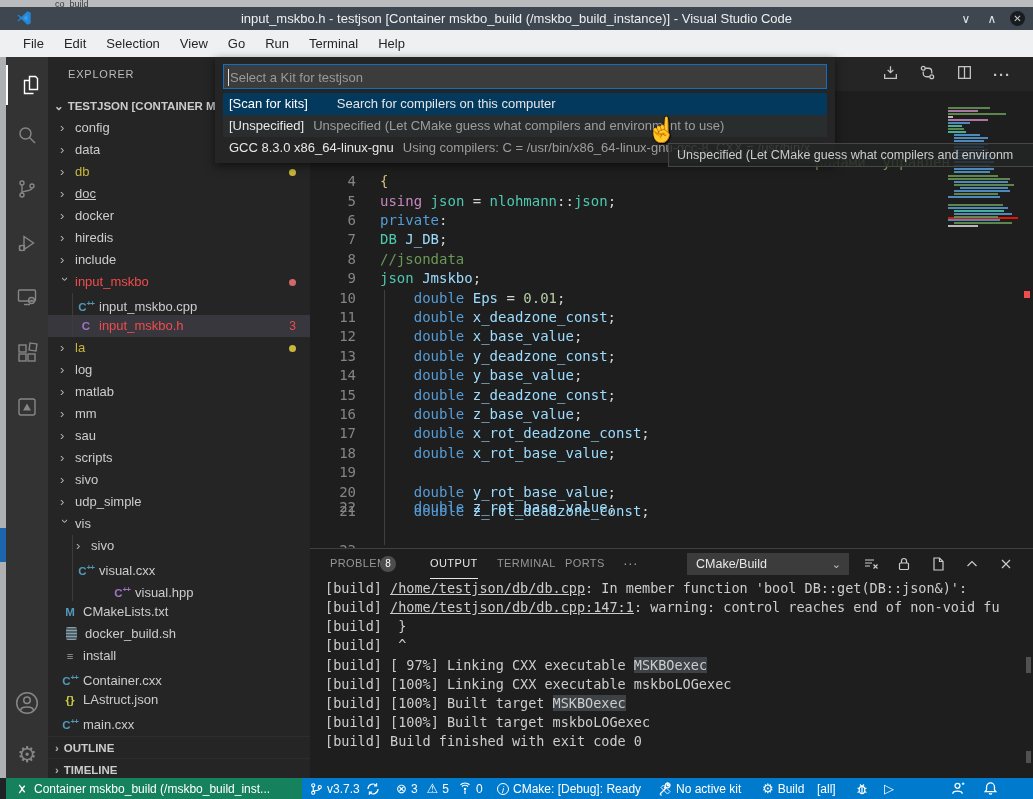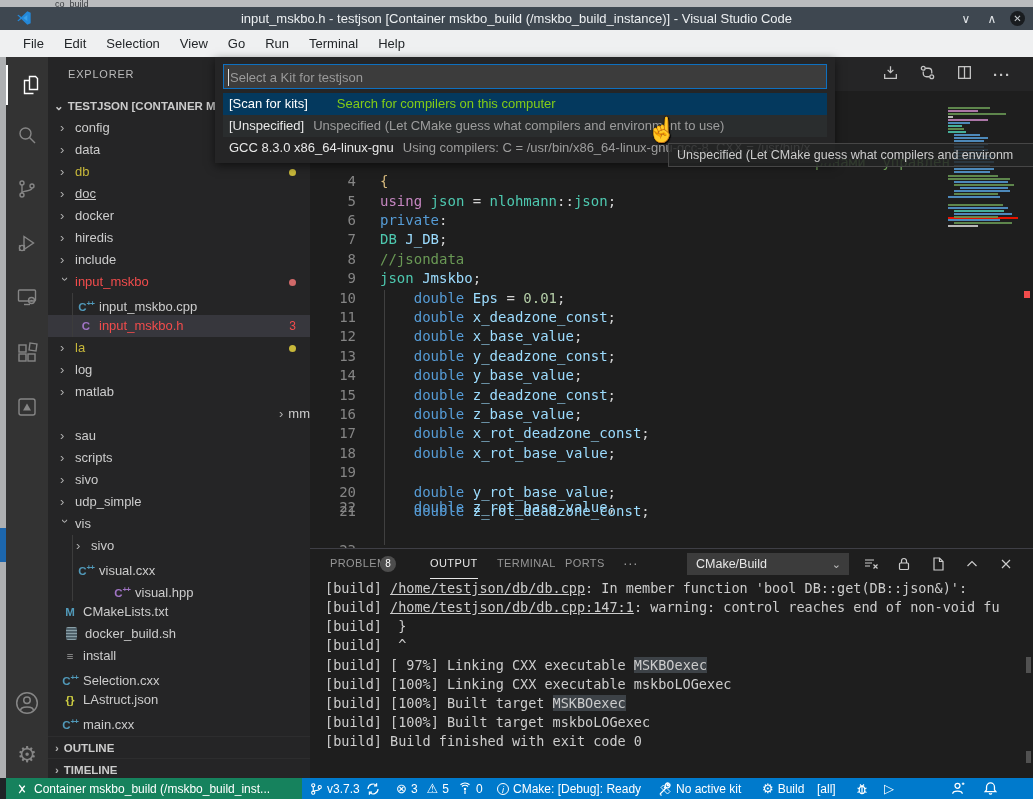--- a/index.html
+++ b/index.html
@@ -101,21 +101,21 @@
   
   .quickpick{left:215px;top:57px;width:620px;background:#252526;box-shadow:0 3px 9px rgba(0,0,0,.55);padding:7px 8px 4px 8px;box-sizing:border-box;z-index:40;}
   .qp-input{position:relative;height:25px;background:#3c3c3c;border:1px solid #0e70c0;color:#9a9a9a;font-size:13px;line-height:25px;padding-left:6px;box-sizing:border-box;white-space:nowrap;overflow:hidden;}
   .qp-caret{position:absolute;left:4px;top:4px;width:1px;height:17px;background:#e0e0e0;}
   .qp-items{margin-top:4px;}
   .qp-item{height:22px;line-height:22px;font-size:13px;padding:0 6px;white-space:nowrap;overflow:hidden;cursor:pointer;color:#dddddd;}
   .qp-item .lab{color:#e8e8e8;}
   .qp-item .desc{color:#9d9d9d;margin-left:9px;}
   .qp-item.focused{background:#04395e;}
   .qp-item.focused .lab{color:#ffffff;}
-  .qp-item.focused .desc{color:#84cc16;margin-left:29px;}
+  .qp-item.focused .desc{color:#e5e5e5;margin-left:29px;}
   .qp-item.hover{background:#2a2d2e;}
 
   
   .hovertip{left:668px;top:143px;width:372px;height:24px;background:rgba(35,36,37,.82);border:1px solid #464646;color:#cccccc;font-size:12.5px;line-height:23px;padding:0 8px;box-sizing:border-box;white-space:nowrap;overflow:hidden;z-index:50;}
   .handcursor{left:647px;top:116px;z-index:60;color:#ffffff;font-size:24px;text-shadow:0 0 2px #000,1px 1px 1px #000;}
 </style>
 </head>
 <body>
 
 <div class="screen">
@@ -224,33 +224,33 @@
         <div class="titem" style="top: 66px; text-decoration: underline;"><span class="chev" style="margin-left: 12px;">›</span><span>doc</span></div>
         <div class="titem" style="top: 88px;"><span class="chev" style="margin-left: 12px;">›</span><span>docker</span></div>
         <div class="titem" style="top: 110px;"><span class="chev" style="margin-left: 12px;">›</span><span>hiredis</span></div>
         <div class="titem" style="top: 132px;"><span class="chev" style="margin-left: 12px;">›</span><span>include</span></div>
         <div class="titem" style="top: 154px;"><span class="chev exp" style="margin-left: 12px;">›</span><span class="lbl-err">input_mskbo</span><span class="dot" style="background: rgb(209, 105, 105);"></span></div>
         <div class="titem" style="top: 176px;"><span class="fi" style="margin-left: 30px; color: rgb(81, 154, 186);">C<span class="pp">++</span></span><span>input_mskbo.cpp</span></div>
         <div class="titem selected" style="top: 198px;"><span class="fi" style="margin-left: 30px; color: rgb(160, 116, 196);">C</span><span class="lbl-err">input_mskbo.h</span><span class="badge3">3</span></div>
         <div class="titem" style="top: 220px;"><span class="chev" style="margin-left: 12px;">›</span><span class="lbl-mod">la</span><span class="dot" style="background: rgb(200, 184, 58);"></span></div>
         <div class="titem" style="top: 242px;"><span class="chev" style="margin-left: 12px;">›</span><span>log</span></div>
         <div class="titem" style="top: 264px;"><span class="chev" style="margin-left: 12px;">›</span><span>matlab</span></div>
-        <div class="titem" style="top: 286px; text-align: right;"><span class="chev" style="margin-left: 12px;">›</span><span>mm</span></div>
+        <div class="titem" style="top: 286px;"><span class="chev" style="margin-left: 12px;">›</span><span>mm</span></div>
         <div class="titem" style="top: 308px;"><span class="chev" style="margin-left: 12px;">›</span><span>sau</span></div>
         <div class="titem" style="top: 330px;"><span class="chev" style="margin-left: 12px;">›</span><span>scripts</span></div>
         <div class="titem" style="top: 352px;"><span class="chev" style="margin-left: 12px;">›</span><span>sivo</span></div>
         <div class="titem" style="top: 374px;"><span class="chev" style="margin-left: 12px;">›</span><span>udp_simple</span></div>
         <div class="titem" style="top: 396px;"><span class="chev exp" style="margin-left: 12px;">›</span><span>vis</span></div>
         <div class="titem" style="top: 418px;"><span class="chev" style="margin-left: 28px;">›</span><span>sivo</span></div>
         <div class="titem" style="top: 440px;"><span class="fi" style="margin-left: 30px; color: rgb(81, 154, 186);">C<span class="pp">++</span></span><span>visual.cxx</span></div>
         <div class="titem" style="top: 462px; padding-left: 36px;"><span class="fi" style="margin-left: 30px; color: rgb(160, 116, 196);">C<span class="pp">++</span></span><span>visual.hpp</span></div>
         <div class="titem" style="top: 484px;"><span class="fi" style="margin-left: 14px; color: rgb(81, 154, 186);">M</span><span>CMakeLists.txt</span></div>
         <div class="titem" style="top: 506px;"><span class="sh-ico" style="margin-left: 18px;"></span><span>docker_build.sh</span></div>
         <div class="titem" style="top: 528px;"><span class="fi" style="margin-left: 14px; color: rgb(158, 158, 158);">≡</span><span>install</span></div>
-        <div class="titem" style="top: 550px;"><span class="fi" style="margin-left: 14px; color: rgb(81, 154, 186);">C<span class="pp">++</span></span><span>Selection.cxx</span></div>
+        <div class="titem" style="top: 550px;"><span class="fi" style="margin-left: 14px; color: rgb(81, 154, 186);">C<span class="pp">++</span></span><span>Container.cxx</span></div>
         <div class="titem" style="top: 572px;"><span class="fi" style="margin-left: 14px; color: rgb(203, 203, 65);">{}</span><span>LAstruct.json</span></div>
         <div class="titem" style="top: 594px;"><span class="fi" style="margin-left: 14px; color: rgb(81, 154, 186);">C<span class="pp">++</span></span><span>main.cxx</span></div>
         <div class="tguide" style="top: 176px; height: 44px;"></div>
         <div class="tguide" style="top: 418px; height: 66px;"></div>
       </div>
     <div class="sb-section" style="top:679px"><span class="chev">›</span><span>OUTLINE</span></div>
     <div class="sb-section" style="top:701px"><span class="chev">›</span><span>TIMELINE</span></div>
   </div>
 
   <div class="abs editor">

